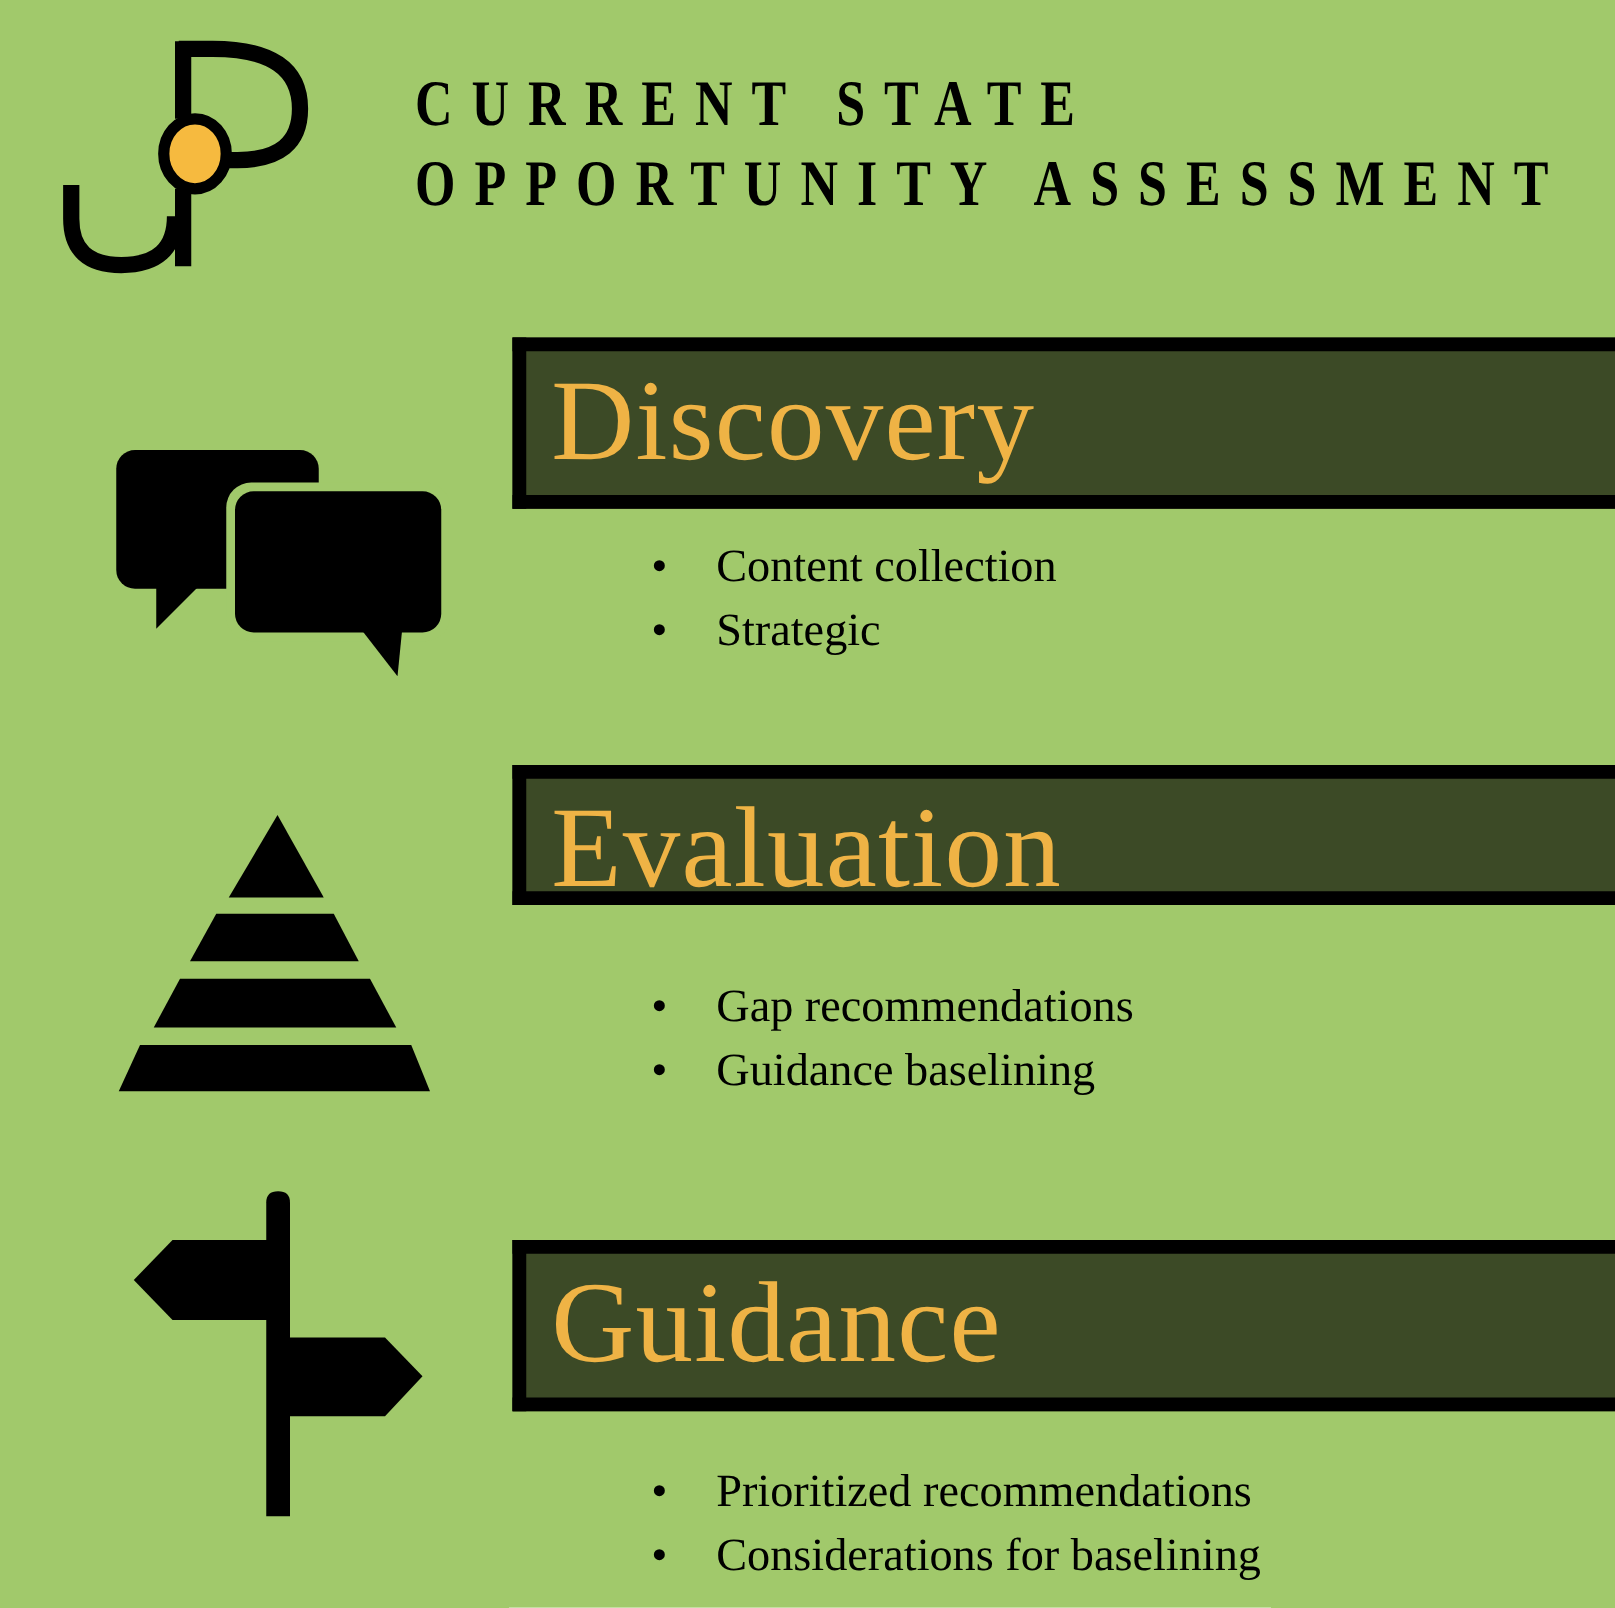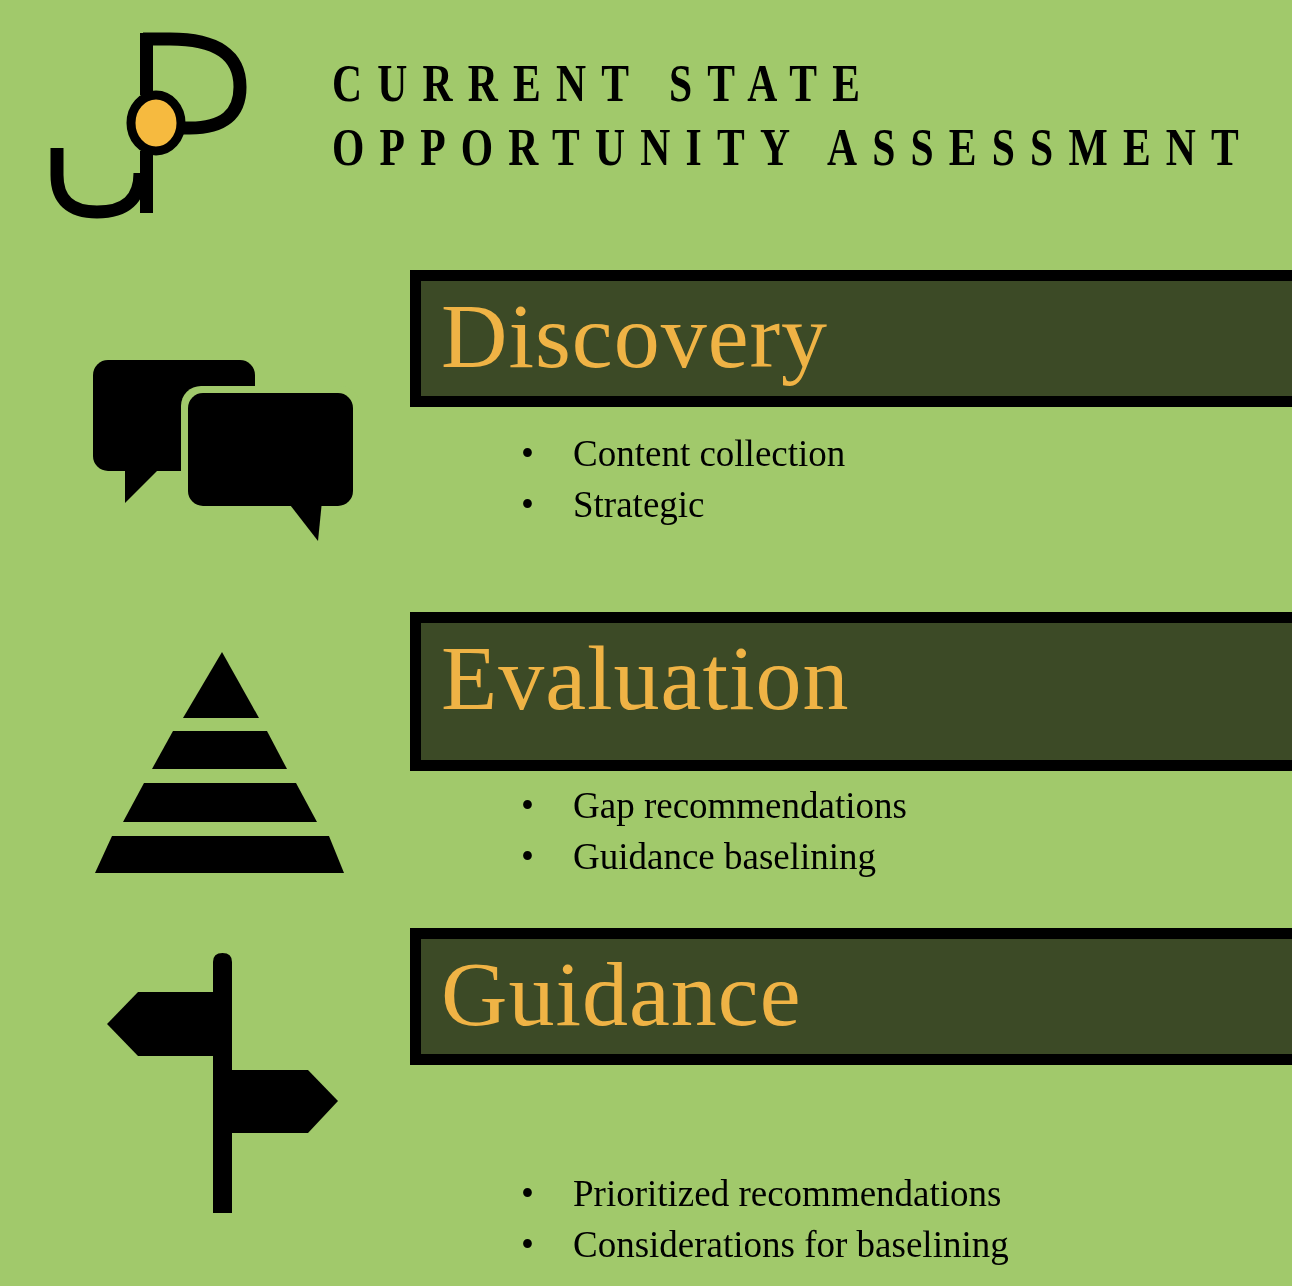--- a/index.html
+++ b/index.html
@@ -22,22 +22,22 @@
     position:absolute; left:410px; right:0; height:137px;
     box-sizing:border-box; background:#3C4A26;
     border:11px solid #000; border-right:none;
   }
   .bar .label {
     display:block; padding-left:20px; line-height:110px;
     font-size:92px; font-weight:400; color:#EFB345;
     letter-spacing:1px;
   }
   .bar-discovery  { top:270px; }
-  .bar-evaluation { top:612px; height:159px; }
-  .bar-guidance   { top:928px; }
+  .bar-evaluation { top:612px; height:112px; }
+  .bar-guidance   { top:992px; }
   
   ul.bullets {
     position:absolute; left:505px; margin:0; padding:0; list-style:none;
     font-size:37px; line-height:51px; color:#000000;
   }
   ul.bullets li { position:relative; padding-left:68px; }
   ul.bullets li::before {
     content:"\2022"; position:absolute; left:16px; top:0;
   }
   .bullets-discovery  { top:428px; }

